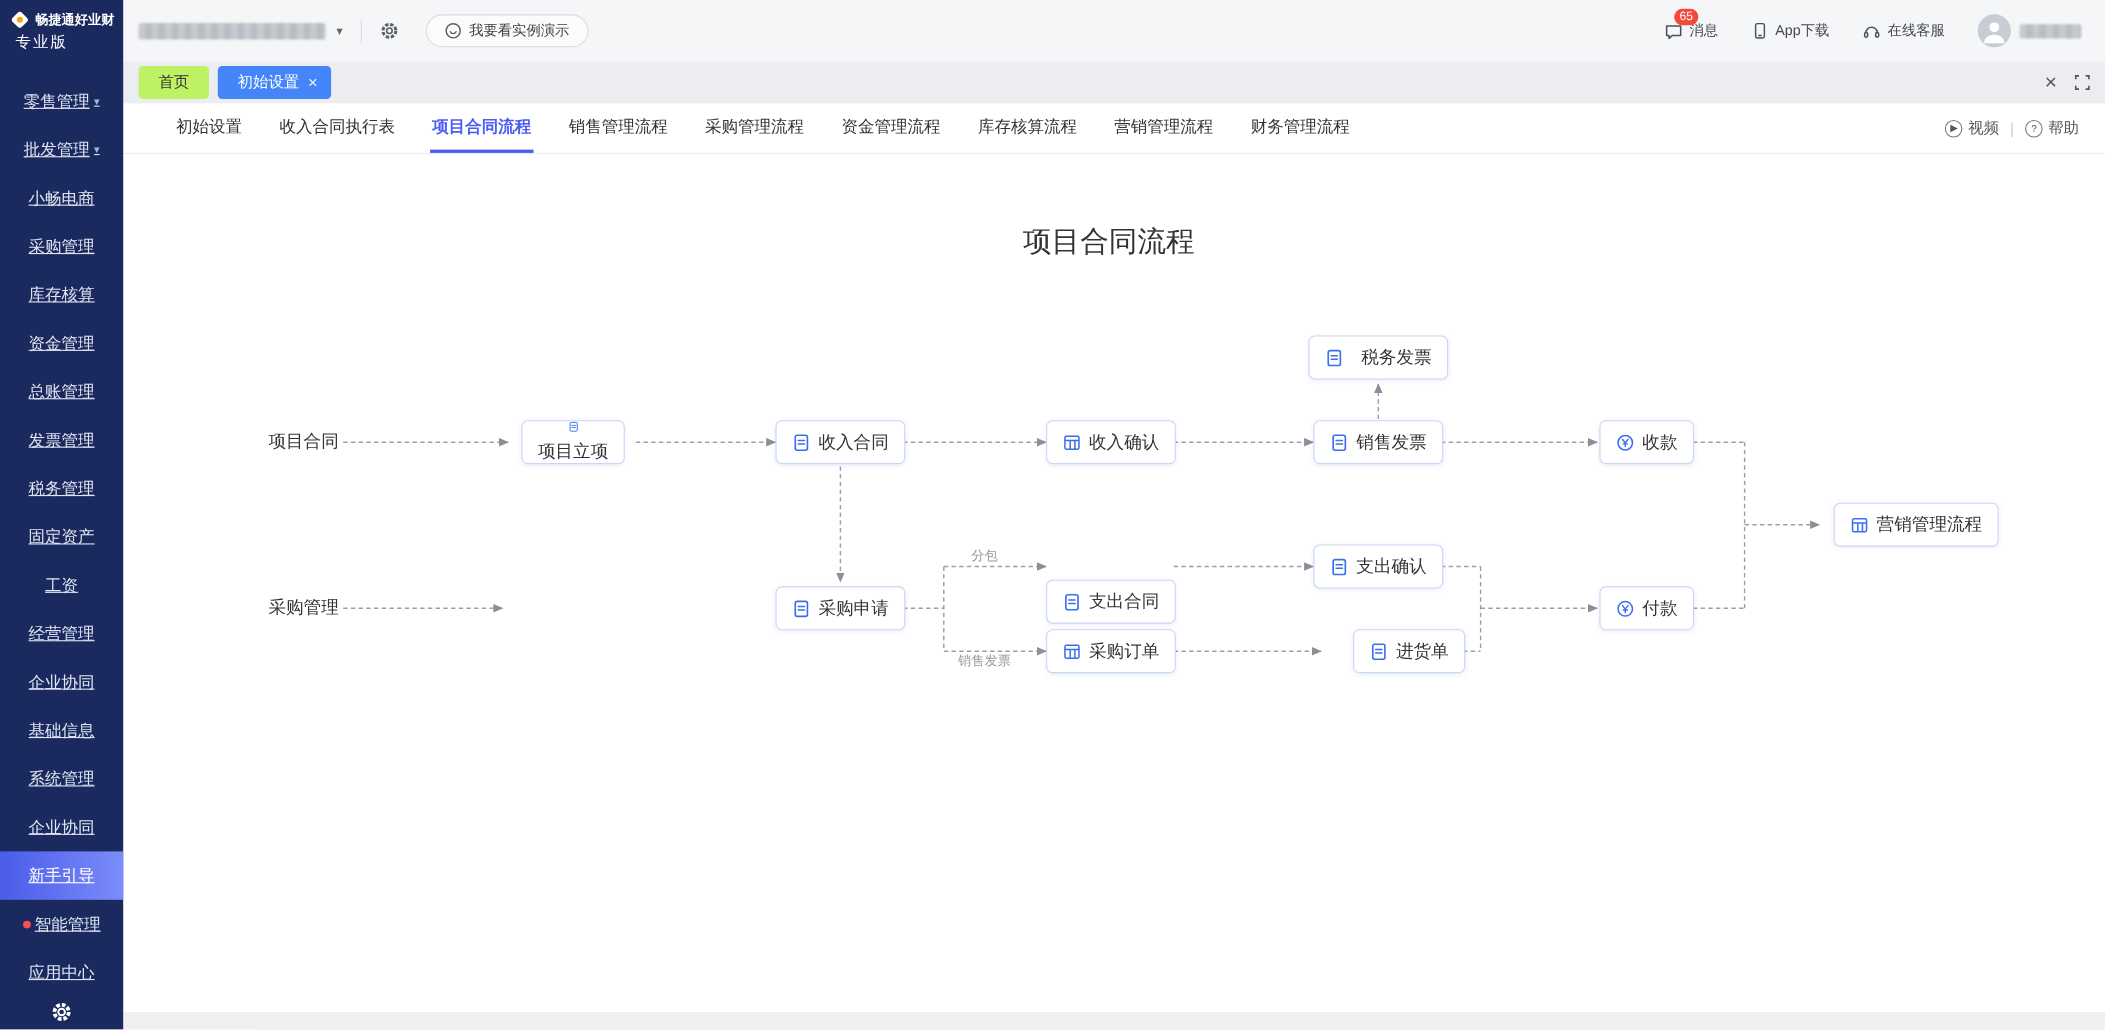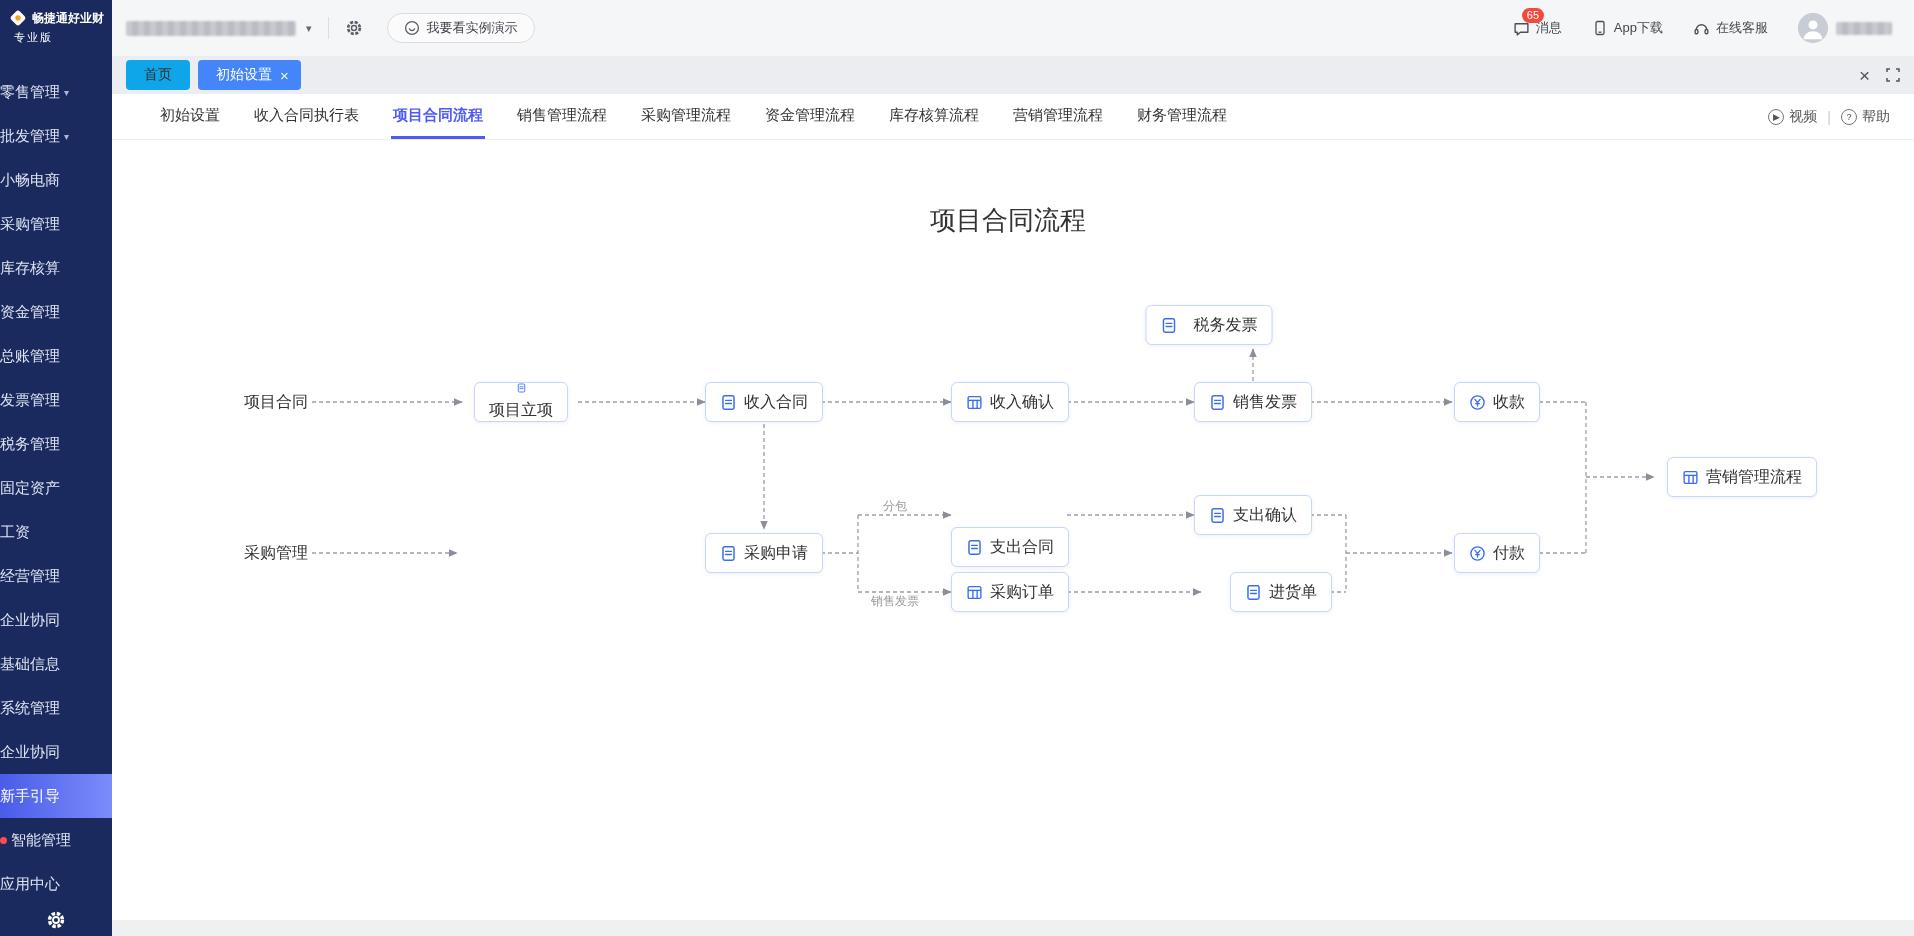--- a/index.html
+++ b/index.html
@@ -4,24 +4,24 @@
 <style>
   * { margin:0; padding:0; box-sizing:border-box; }
   html,body { width:1914px; height:936px; overflow:hidden; }
   body { font-family:"Liberation Sans","DejaVu Sans",sans-serif; background:#eef0f2; position:relative; color:#333; }
 
   
   .sidebar { position:absolute; left:0; top:0; bottom:0; width:112px; background:#1b2a5e; z-index:5; }
   .brand { height:56px; padding:8px 8px 0 8px; color:#fff; }
   .brand-row { display:flex; align-items:center; gap:4px; }
   .brand-line1 { font-size:12px; font-weight:bold; white-space:nowrap; }
-  .brand-line2 { font-size:11px; margin-left:6px; letter-spacing:2px; display:block; margin-top:2px; }
+  .brand-line2 { font-size:14px; margin-left:6px; letter-spacing:2px; display:block; margin-top:2px; }
   .side-items { padding-top:14px; }
-  .side-item { height:44px; display:flex; align-items:center; gap:4px;
-               color:#dfe4f2; font-size:15px; cursor:pointer; position:relative; }
+  .side-item { height:44px; display:flex; align-items:center; justify-content:center; gap:4px;
+               color:#dfe4f2; font-size:15px; cursor:pointer; position:relative;text-decoration:underline; }
   .side-item .chev { font-size:10px; color:#aab4d6; }
   .side-item.active { background:linear-gradient(90deg,#4a5ce8,#7b8cfb); color:#fff; }
   .red-dot { width:7px; height:7px; border-radius:50%; background:#ff4d4f; display:inline-block; }
   .side-gear { position:absolute; bottom:6px; left:0; right:0; display:flex; justify-content:center; cursor:pointer; }
 
   
   .topbar { position:absolute; left:112px; top:0; right:0; height:56px; background:#f5f6f8;
             display:flex; align-items:center; padding:0 22px 0 14px; }
   .redacted { background:repeating-linear-gradient(90deg,#c7c9ce 0 6px,#b9bcc3 6px 12px); border-radius:2px; filter:blur(1.2px); }
   .org-select { display:flex; align-items:center; gap:10px; cursor:pointer; }
@@ -34,21 +34,21 @@
   .top-link { display:flex; align-items:center; gap:6px; font-size:13px; color:#44474d; cursor:pointer; position:relative; }
   .badge { position:absolute; top:-11px; left:9px; background:#f5483d; color:#fff; font-size:11px;
            border-radius:9px; padding:1px 5px; line-height:13px; }
   .user { display:flex; align-items:center; gap:8px; cursor:pointer; }
   .avatar { width:30px; height:30px; border-radius:50%; overflow:hidden; background:#c8ccd4; }
 
   
   .tabstrip { position:absolute; left:112px; top:56px; right:0; height:38px; background:#ebedf0;
               display:flex; align-items:center; padding-left:14px; gap:8px; }
   .tab { height:30px; display:flex; align-items:center; gap:8px; padding:0 18px; font-size:14px;
-         background:#0ea5e9; color:#333; border-radius:4px; cursor:pointer; }
+         background:#bef264; color:#333; border-radius:4px; cursor:pointer; }
   .tab.active { background:#4585fa; color:#fff; padding:0 12px 0 18px; }
   .tab-x { font-size:15px; line-height:1; opacity:.9; cursor:pointer; }
   .strip-icons { position:absolute; right:14px; top:0; bottom:0; display:flex; align-items:center; gap:16px; }
   .strip-close { font-size:19px; color:#555; cursor:pointer; line-height:1; }
   .strip-expand { cursor:pointer; display:flex; }
 
   
   .panel { position:absolute; left:112px; top:94px; right:0; bottom:16px; background:#fff; }
   .navrow { height:46px; border-bottom:1px solid #ececec; display:flex; align-items:stretch;
             padding:0 24px 0 46px; }
@@ -328,21 +328,21 @@
     </div>
     <div class="node" style="left:898px;top:262px;">
       <svg width="17" height="17" viewBox="0 0 16 16" fill="none" stroke="#3a6ef0" stroke-width="1.3">
           <rect x="2" y="2.5" width="12" height="11" rx="1.2"></rect>
           <line x1="2" y1="6" x2="14" y2="6"></line>
           <line x1="6.5" y1="6" x2="6.5" y2="13.5"></line>
           <line x1="10.5" y1="6" x2="10.5" y2="13.5"></line>
         </svg>
       <span>收入确认</span>
     </div>
-    <div class="node" style="left:1097px;top:185px;gap:16px;">
+    <div class="node" style="left:1141px;top:185px;gap:16px;">
       <svg width="17" height="17" viewBox="0 0 16 16">
           <rect x="2.8" y="1.6" width="10.4" height="12.8" rx="1.6" fill="none" stroke="#3a6ef0" stroke-width="1.4"></rect>
           <line x1="5.3" y1="6" x2="10.7" y2="6" stroke="#3a6ef0" stroke-width="1.3" stroke-linecap="round"></line>
           <line x1="5.3" y1="9" x2="10.7" y2="9" stroke="#3a6ef0" stroke-width="1.3" stroke-linecap="round"></line>
         </svg>
       <span>税务发票</span>
     </div>
     <div class="node" style="left:1141px;top:262px;">
       <svg width="17" height="17" viewBox="0 0 16 16">
           <rect x="2.8" y="1.6" width="10.4" height="12.8" rx="1.6" fill="none" stroke="#3a6ef0" stroke-width="1.4"></rect>

